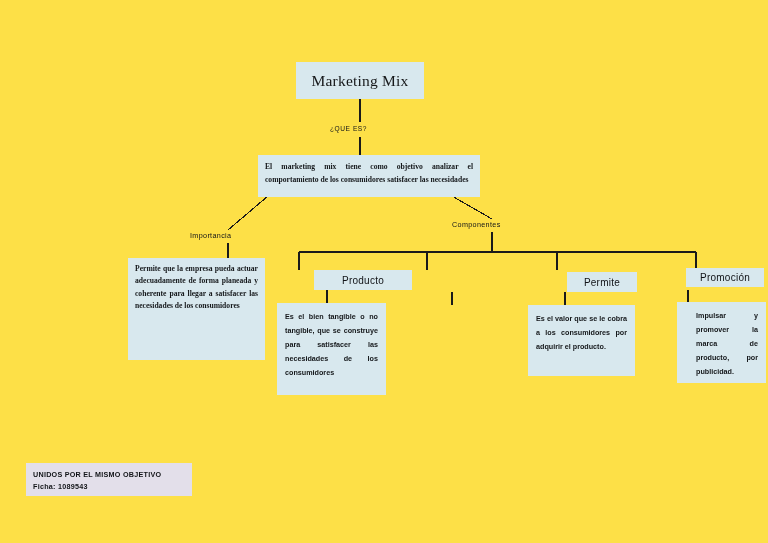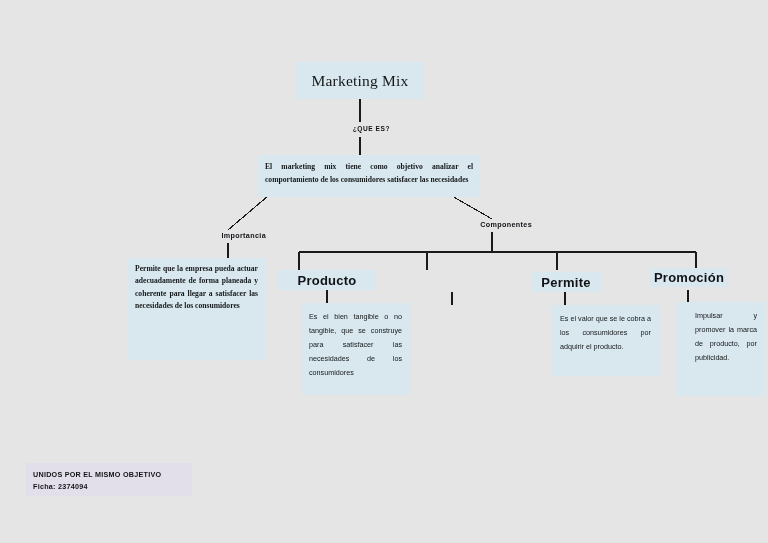--- a/index.html
+++ b/index.html
@@ -4,21 +4,21 @@
 <style>
   html, body {
     margin: 0;
     padding: 0;
     background: #ffffff;
   }
   #page {
     position: relative;
     width: 768px;
     height: 543px;
-    background: #e5e5e5;
+    background: #fde047;
     overflow: hidden;
     font-family: "Liberation Sans", sans-serif;
   }
 
   
   #wires {
     position: absolute;
     left: 0; top: 0;
     width: 768px; height: 543px;
     pointer-events: none;
@@ -41,25 +41,25 @@
     display: flex;
     align-items: center;
     justify-content: center;
   }
 
   
   .edge-label {
     position: absolute;
     font-family: "Liberation Sans", sans-serif;
     font-size: 7.2px;
-    font-weight: bold;
+    font-weight: normal;
     color: #111317;
     letter-spacing: 0.35px;
     white-space: nowrap;
-    text-align: right;
+    text-align: left;
     background: transparent;
   }
   .edge-label.tiny {
     font-size: 6.6px;
     letter-spacing: 0.55px;
   }
 
   
   .serif-body {
     font-family: "Liberation Serif", serif;
@@ -70,41 +70,41 @@
     text-align: justify;
     text-align-last: left;
     padding: 5px 7px 5px 7px;
     box-sizing: border-box;
   }
 
   
   .sans-body {
     font-family: "Liberation Sans", sans-serif;
     font-size: 7.2px;
-    font-weight: normal;
+    font-weight: bold;
     color: #14171a;
     line-height: 1.95;
     text-align: justify;
     text-align-last: left;
     padding: 7px 8px 6px 8px;
     box-sizing: border-box;
-    margin-left: 24px;
   }
 
   
   .chip {
     font-family: "Liberation Sans", sans-serif;
-    font-size: 13px;
-    font-weight: bold;
+    font-size: 10px;
+    font-weight: normal;
     color: #111317;
     letter-spacing: 0.25px;
     display: flex;
     align-items: center;
     justify-content: center;
     text-align: center;
+    margin-left: 36px;
   }
 
   
   #footer {
     position: absolute;
     left: 26px;
     top: 463px;
     width: 166px;
     height: 33px;
     background: #e3dfea;
@@ -181,22 +181,22 @@
   <div class="node chip" style="left:531px; top:272px; width:70px; height:20px;">
     <span>Permite</span>
   </div>
   <div class="node sans-body" style="left:528px; top:305px; width:107px; height:71px;">
     <span>Es el valor que se le cobra a los consumidores por adquirir el producto.</span>
   </div>
 
   <div class="node chip" style="left:650px; top:268px; width:78px; height:19px;">
     <span>Promoción</span>
   </div>
-  <div class="node sans-body" style="left:652px; top:302px; width:89px; height:94px;padding-left:19px;">
+  <div class="node sans-body" style="left:677px; top:302px; width:89px; height:81px;padding-left:19px;">
     <span>Impulsar y promover la marca de producto, por publicidad.</span>
   </div>
 
   <div id="footer">
     <div>UNIDOS POR EL MISMO OBJETIVO</div>
-    <div>Ficha: 2374094</div>
+    <div>Ficha: 1089543</div>
   </div>
 
 </div>
 
 </body></html>

